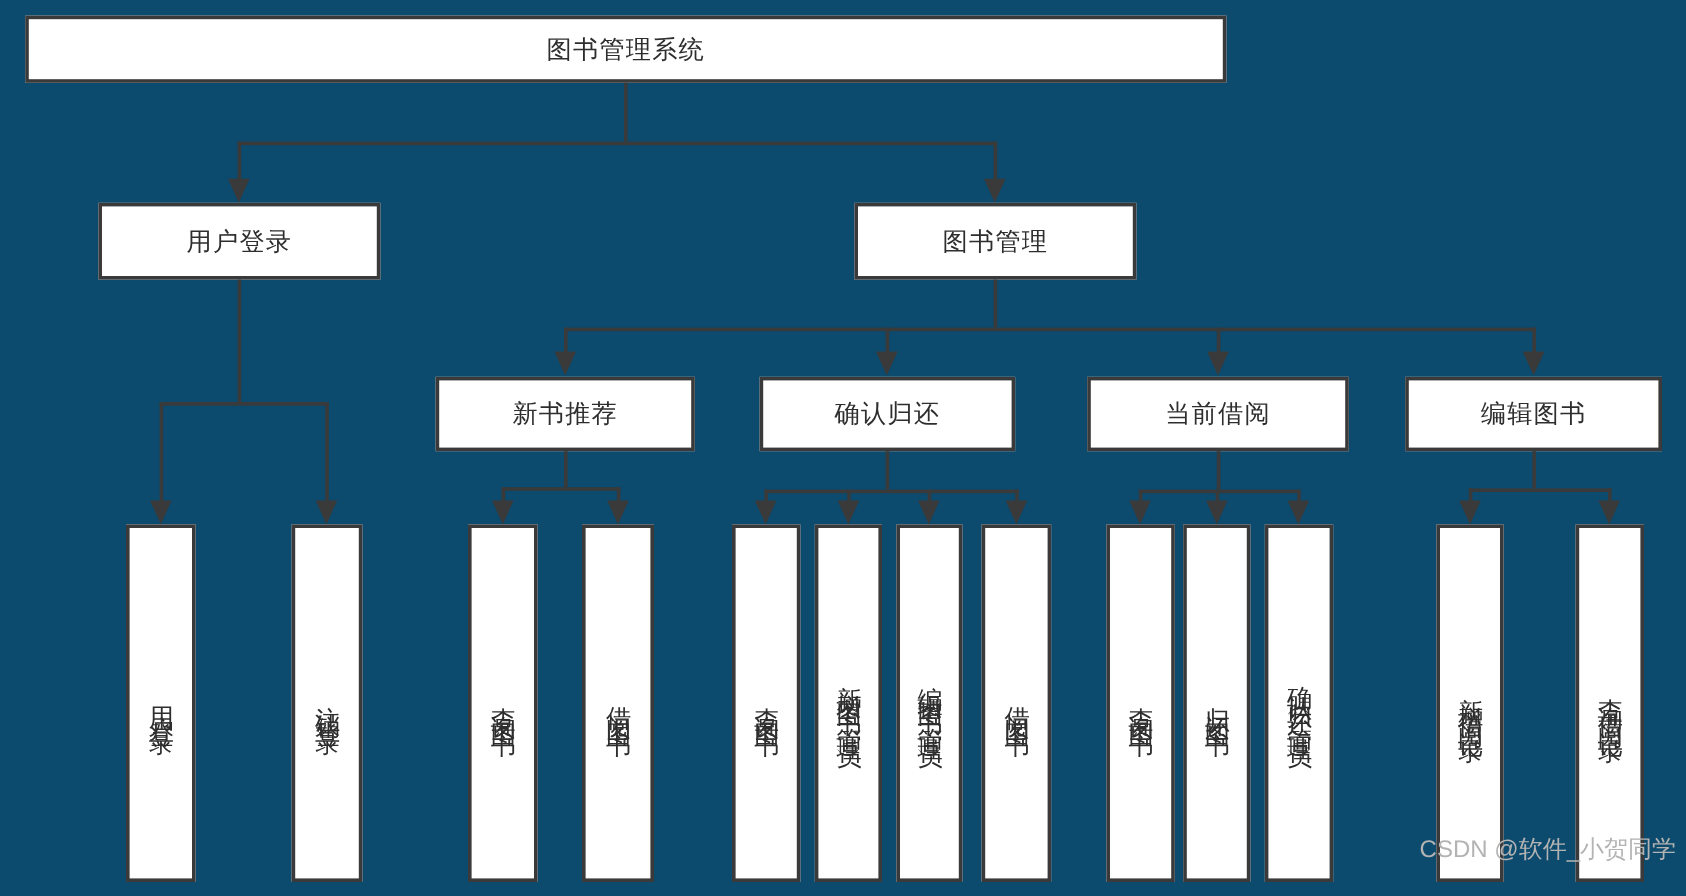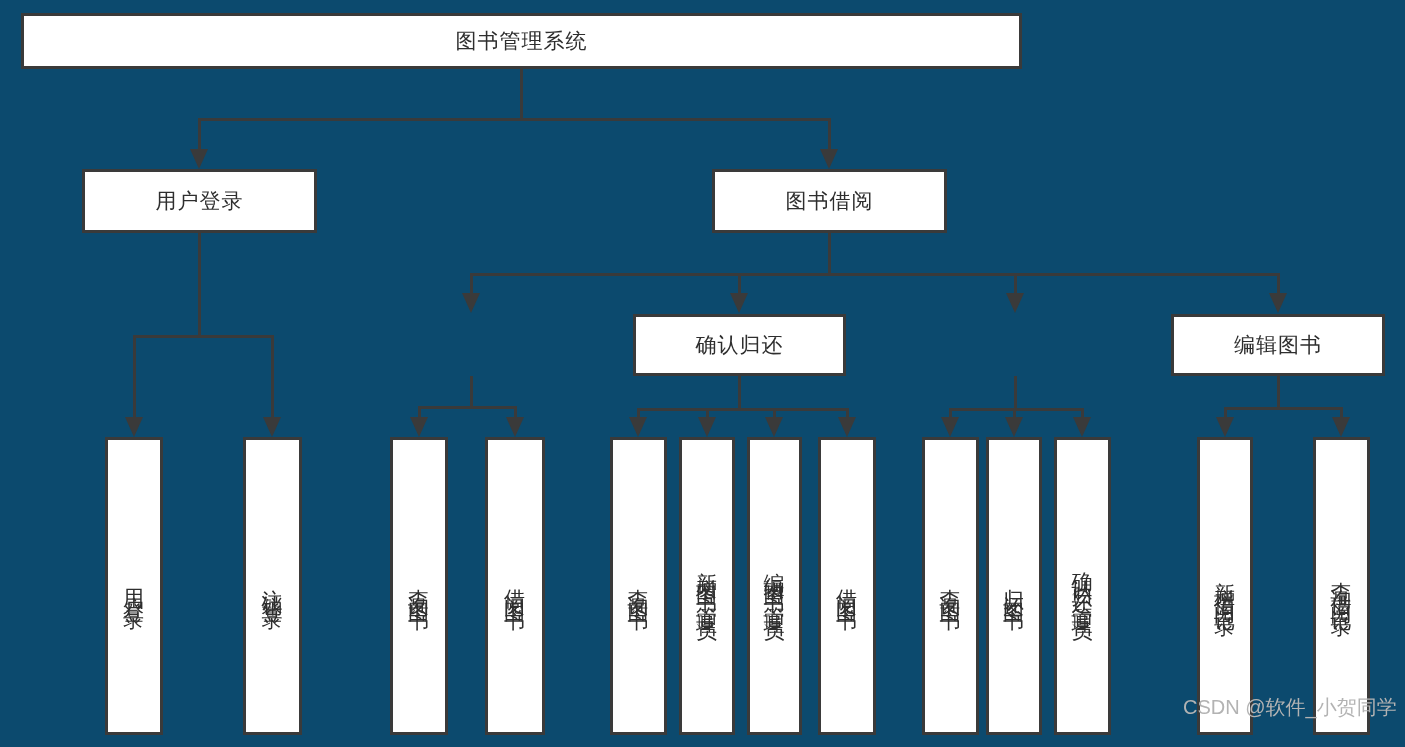--- a/index.html
+++ b/index.html
@@ -58,43 +58,49 @@
   <div class="hline" style="left:198px;top:118px;width:633px"></div>
   <div class="vline" style="left:198px;top:118px;height:33px"></div>
   <div class="vline" style="left:828px;top:118px;height:33px"></div>
   <div class="arrow" style="left:190px;top:149px"></div>
   <div class="arrow" style="left:820px;top:149px"></div>
 
   <div class="box" style="left:82px;top:169px;width:235px;height:64px">
     <span>用户登录</span>
   </div>
   <div class="box" style="left:712px;top:169px;width:235px;height:64px">
-    <span>图书借阅</span>
+    <span>图书管理</span>
   </div>
 
   <div class="vline" style="left:198px;top:233px;height:102px"></div>
   <div class="hline" style="left:133px;top:335px;width:141px"></div>
   <div class="vline" style="left:133px;top:335px;height:84px"></div>
   <div class="vline" style="left:271px;top:335px;height:84px"></div>
   <div class="arrow" style="left:125px;top:417px"></div>
   <div class="arrow" style="left:263px;top:417px"></div>
 
   <div class="vline" style="left:828px;top:233px;height:40px"></div>
   <div class="hline" style="left:470px;top:273px;width:810px"></div>
   <div class="vline" style="left:470px;top:273px;height:22px"></div>
   <div class="vline" style="left:738px;top:273px;height:22px"></div>
   <div class="vline" style="left:1014px;top:273px;height:22px"></div>
   <div class="vline" style="left:1277px;top:273px;height:22px"></div>
   <div class="arrow" style="left:462px;top:293px"></div>
   <div class="arrow" style="left:730px;top:293px"></div>
   <div class="arrow" style="left:1006px;top:293px"></div>
   <div class="arrow" style="left:1269px;top:293px"></div>
 
+  <div class="box" style="left:363px;top:314px;width:216px;height:62px">
+    <span>新书推荐</span>
+  </div>
   <div class="box" style="left:633px;top:314px;width:213px;height:62px">
     <span>确认归还</span>
+  </div>
+  <div class="box" style="left:906px;top:314px;width:218px;height:62px">
+    <span>当前借阅</span>
   </div>
   <div class="box" style="left:1171px;top:314px;width:214px;height:62px">
     <span>编辑图书</span>
   </div>
 
   <div class="vline" style="left:470px;top:376px;height:30px"></div>
   <div class="hline" style="left:418px;top:406px;width:99px"></div>
   <div class="vline" style="left:418px;top:406px;height:13px"></div>
   <div class="vline" style="left:514px;top:406px;height:13px"></div>
   <div class="arrow" style="left:410px;top:417px"></div>

